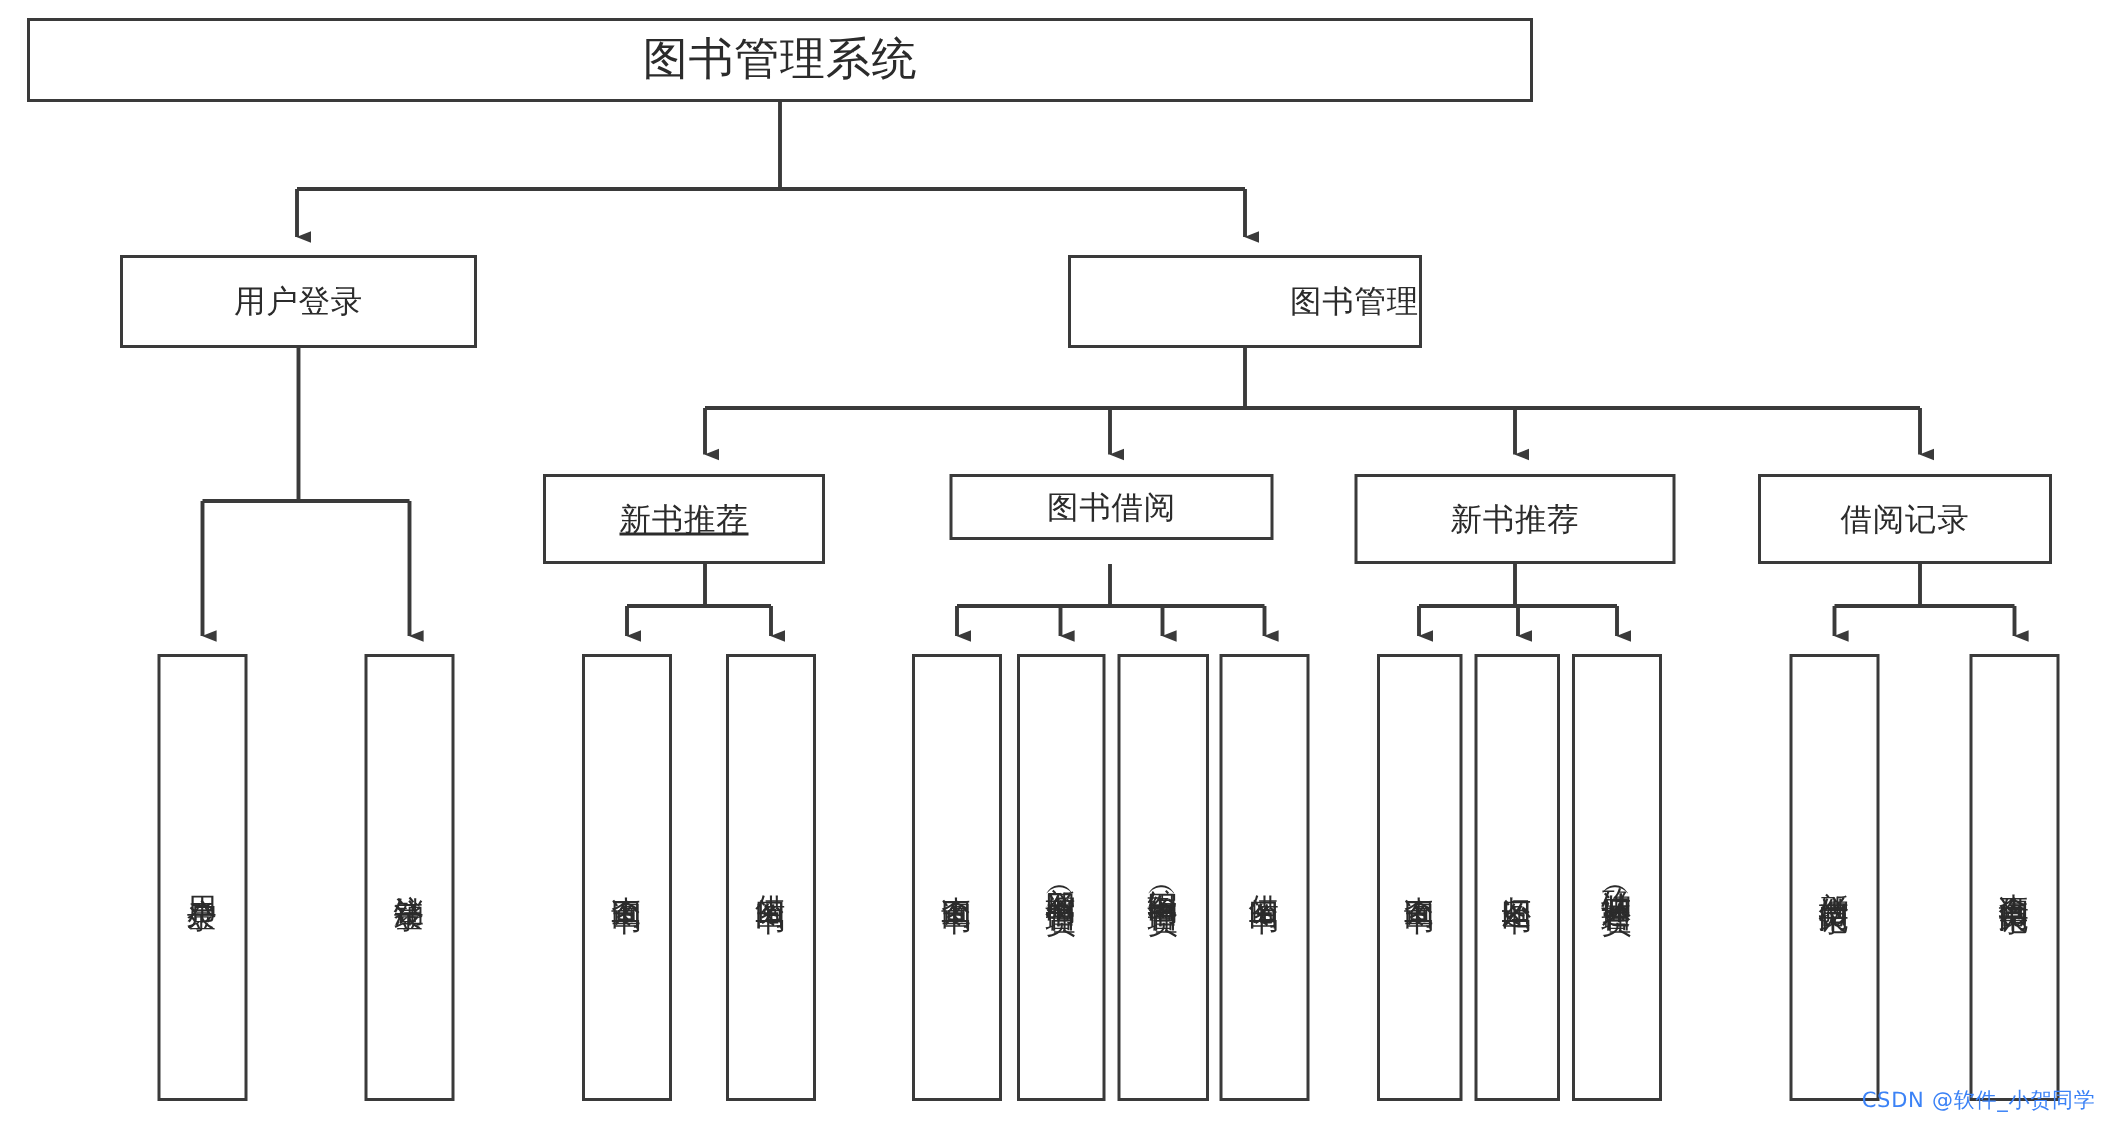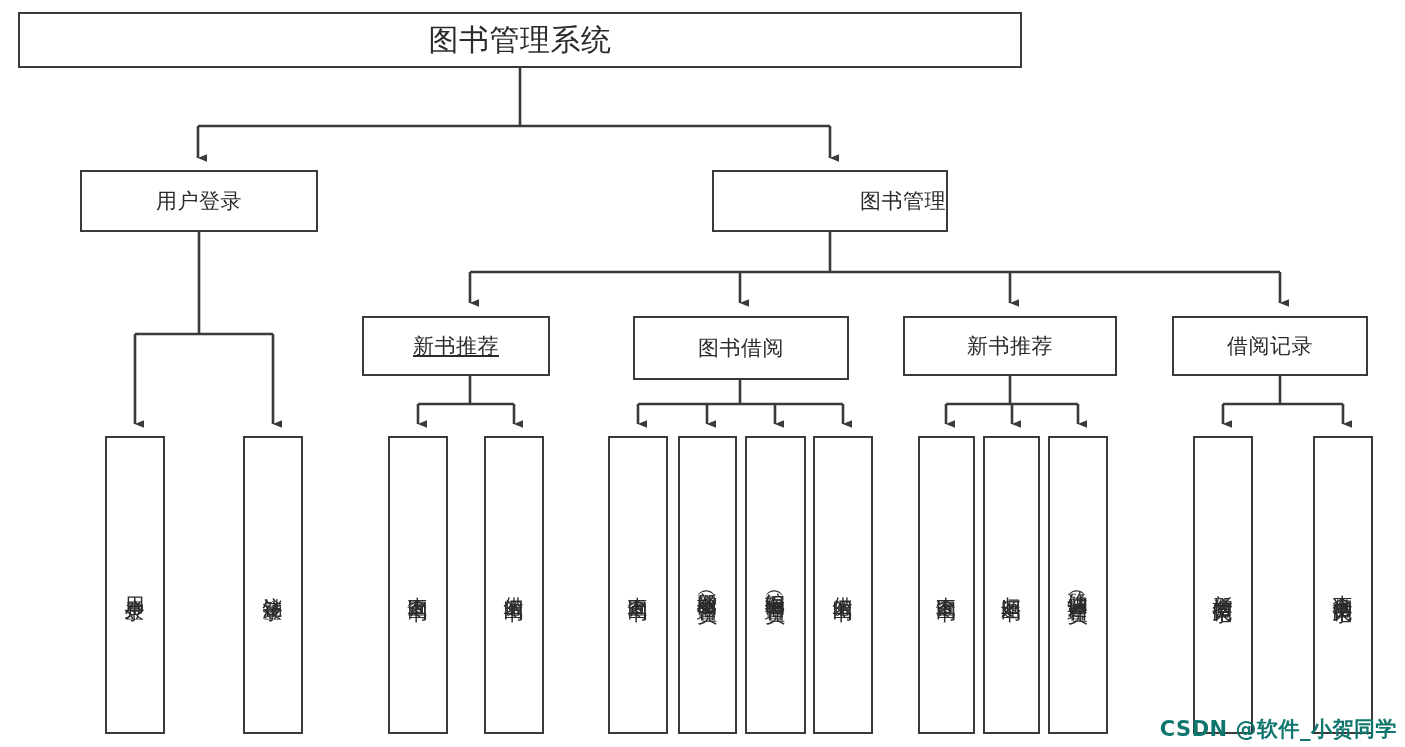--- a/index.html
+++ b/index.html
@@ -55,25 +55,24 @@
     line-height: 1;
     max-height: 100%;
   }
   .root-label {
     font-size: 30px;
   }
   .watermark {
     position: absolute;
     right: 8px;
     bottom: 4px;
-    font-size: 21px;
-    color: #0f766e;
+    font-size: 14px;
+    color: #3b82f6;
     white-space: nowrap;
     letter-spacing: 0.5px;
-    font-weight: bold;
   }
 </style>
 </head>
 <body>
 
 <div id="diagram-root">
 
   <svg id="flow-svg" viewBox="0 0 1405 747" xmlns="http://www.w3.org/2000/svg">
     <defs>
       <marker id="arrowhead" markerWidth="9" markerHeight="10" refX="4.2" refY="9.4" orient="auto" markerUnits="userSpaceOnUse">
@@ -131,21 +130,21 @@
   <div class="node-box" style="left:80px; top:170px; width:238px; height:62px;">
     <span class="node-label">用户登录</span>
   </div>
   <div class="node-box" style="left:712px; top:170px; width:236px; height:62px;justify-content:flex-end;">
     <span class="node-label">图书管理</span>
   </div>
 
   <div class="node-box" style="left:362px; top:316px; width:188px; height:60px;text-decoration:underline;">
     <span class="node-label">新书推荐</span>
   </div>
-  <div class="node-box" style="left:633px; top:316px; width:216px; height:64px;">
+  <div class="node-box" style="left:633px; top:316px; width:216px; height:44px;">
     <span class="node-label">图书借阅</span>
   </div>
   <div class="node-box" style="left:903px; top:316px; width:214px; height:60px;">
     <span class="node-label">新书推荐</span>
   </div>
   <div class="node-box" style="left:1172px; top:316px; width:196px; height:60px;">
     <span class="node-label">借阅记录</span>
   </div>
 
   <div class="node-box vertical" style="left:105px; top:436px; width:60px; height:298px;">

